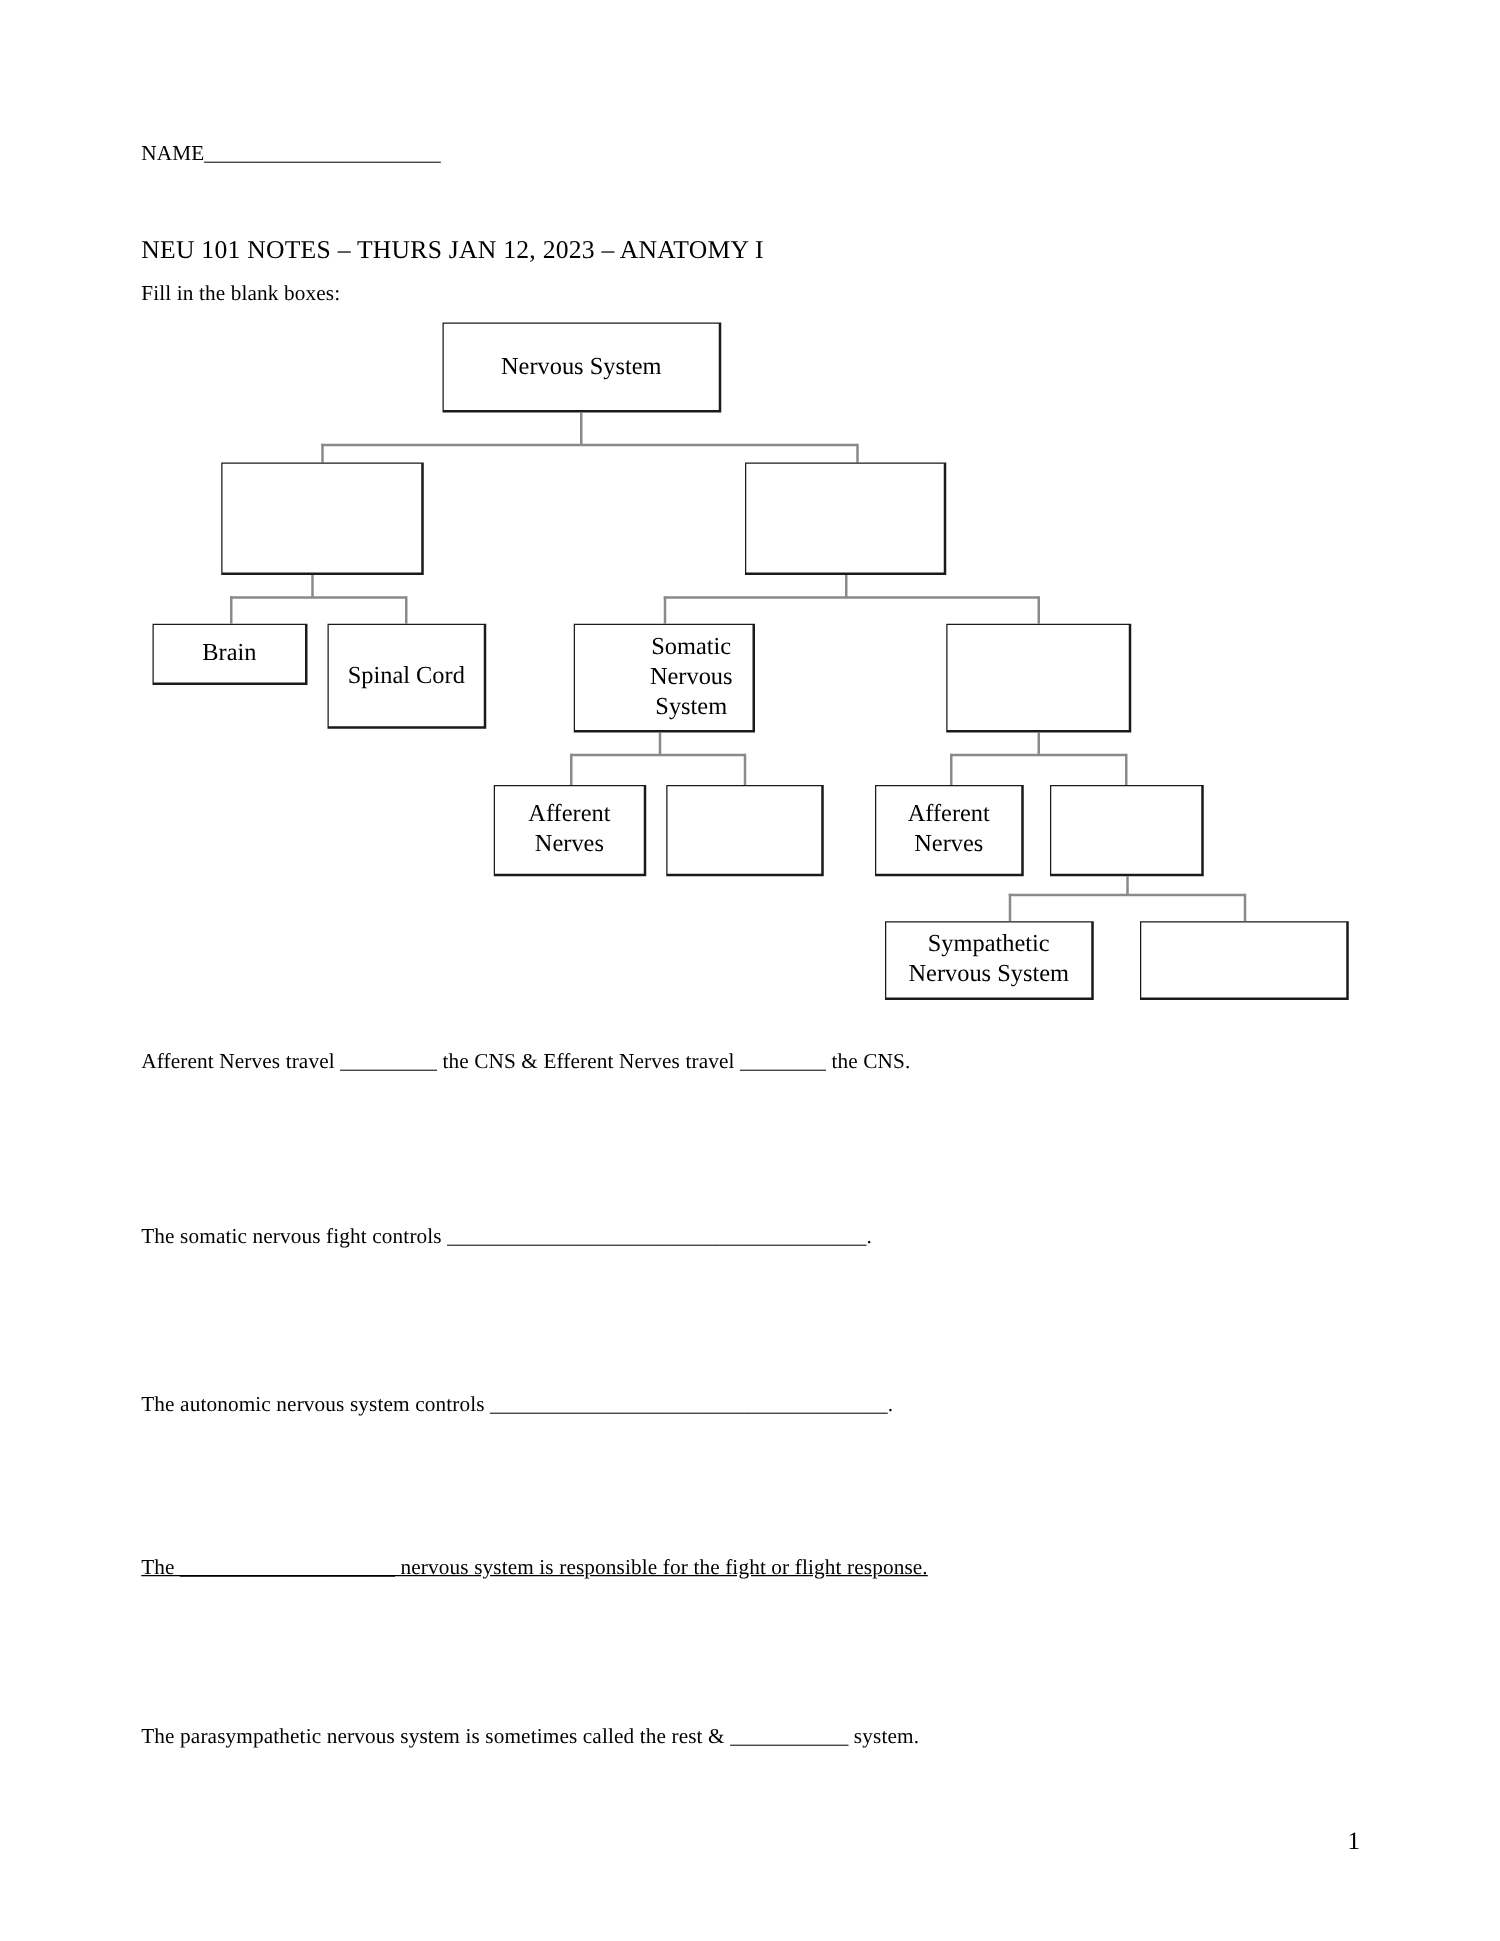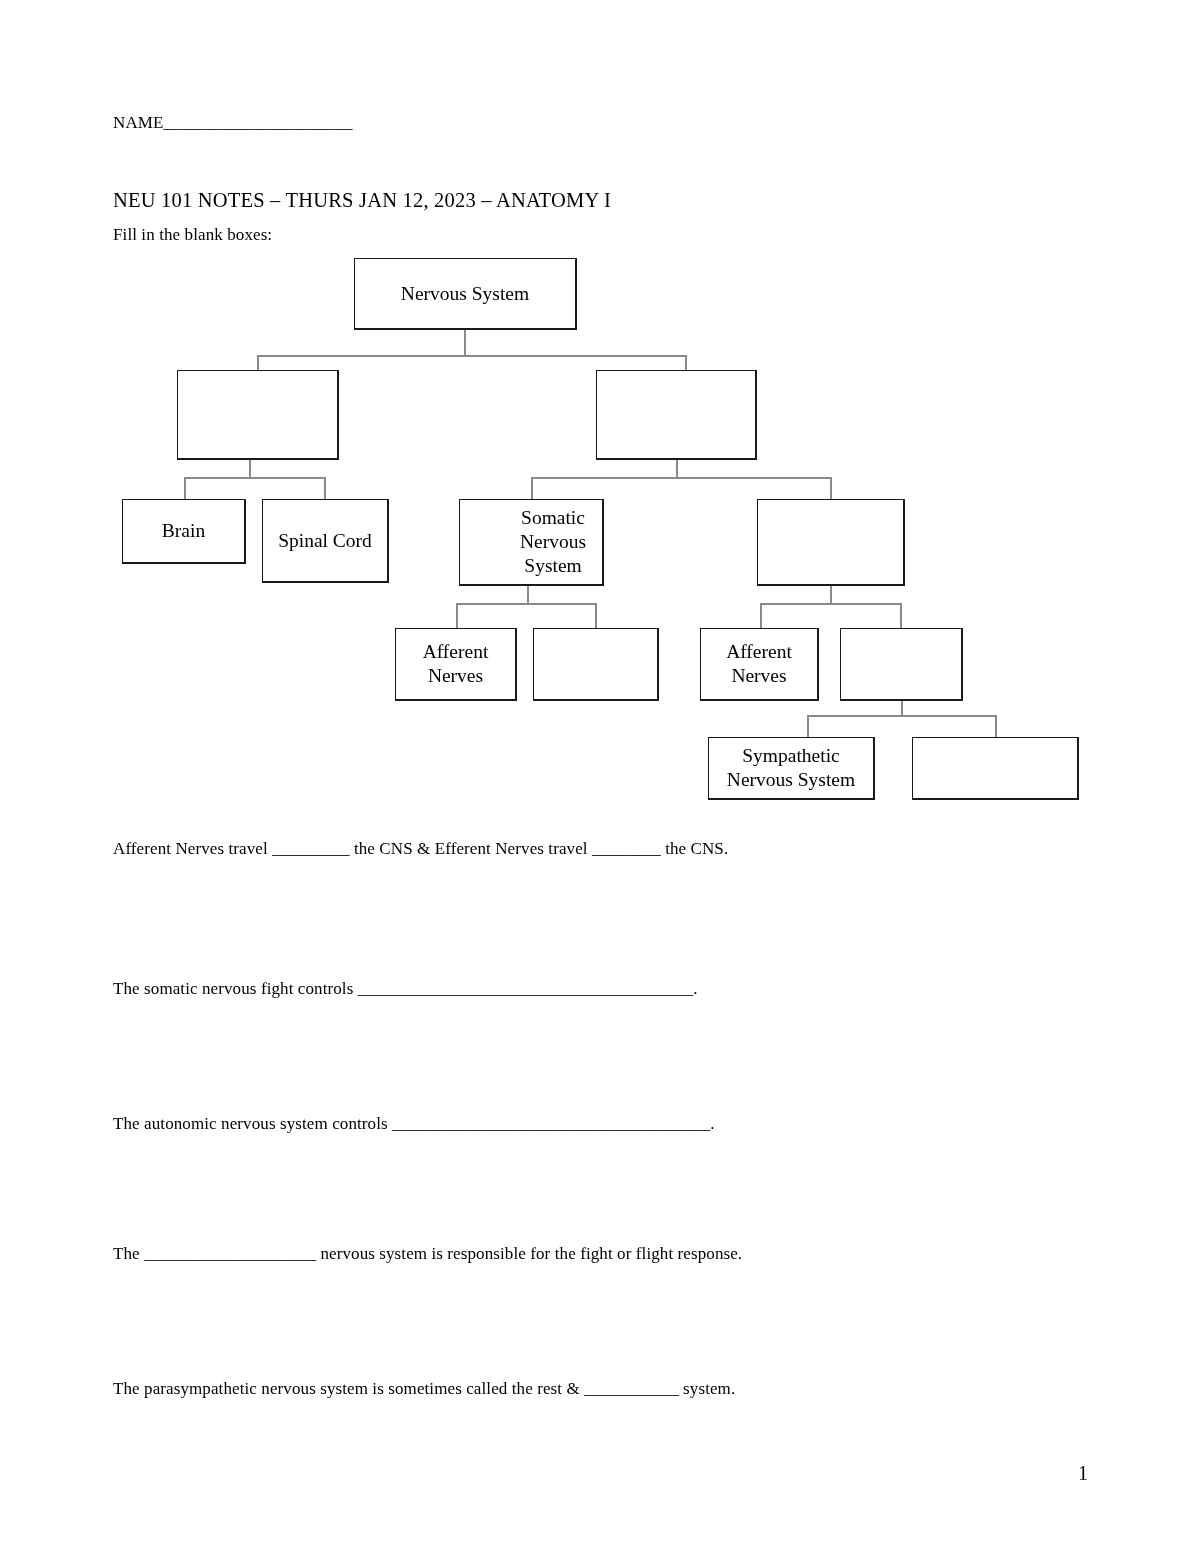--- a/index.html
+++ b/index.html
@@ -30,21 +30,21 @@
     white-space: nowrap;
     letter-spacing: 0.1px;
   }
   .name-line   { left: 113px; top: 112px; }
   .title-line  { left: 113px; top: 168px; font-weight: normal; font-size: 20.5px; letter-spacing: 0.2px; margin-top: 20px; }
   .fill-line   { left: 113px; top: 224px; }
 
   .q1 { left: 113px; top: 838px; }
   .q2 { left: 113px; top: 978px; }
   .q3 { left: 113px; top: 1113px; }
-  .q4 { left: 113px; top: 1243px; }
+  .q4 { left: 113px; top: 1243px; text-decoration: underline; }
   .q5 { left: 113px; top: 1378px; }
 
   .pagenum {
     position: absolute;
     left: 1078px;
     top: 1462px;
     font-size: 20px;
   }
 
   
@@ -133,21 +133,21 @@
     </div>
 
     <div class="node blank" style="left:177px; top:370px; width:162px; height:90px;">
       <span class="node-label"></span>
     </div>
 
     <div class="node blank" style="left:596px; top:370px; width:161px; height:90px;">
       <span class="node-label"></span>
     </div>
 
-    <div class="node" style="left:122px; top:499px; width:124px; height:65px;">
+    <div class="node" style="left:122px; top:499px; width:124px; height:49px;">
       <span class="node-label">Brain</span>
     </div>
 
     <div class="node" style="left:262px; top:499px; width:127px; height:84px;">
       <span class="node-label">Spinal Cord</span>
     </div>
 
     <div class="node" style="left:459px; top:499px; width:145px; height:87px;padding-left:44px;">
       <span class="node-label">Somatic Nervous System</span>
     </div>

